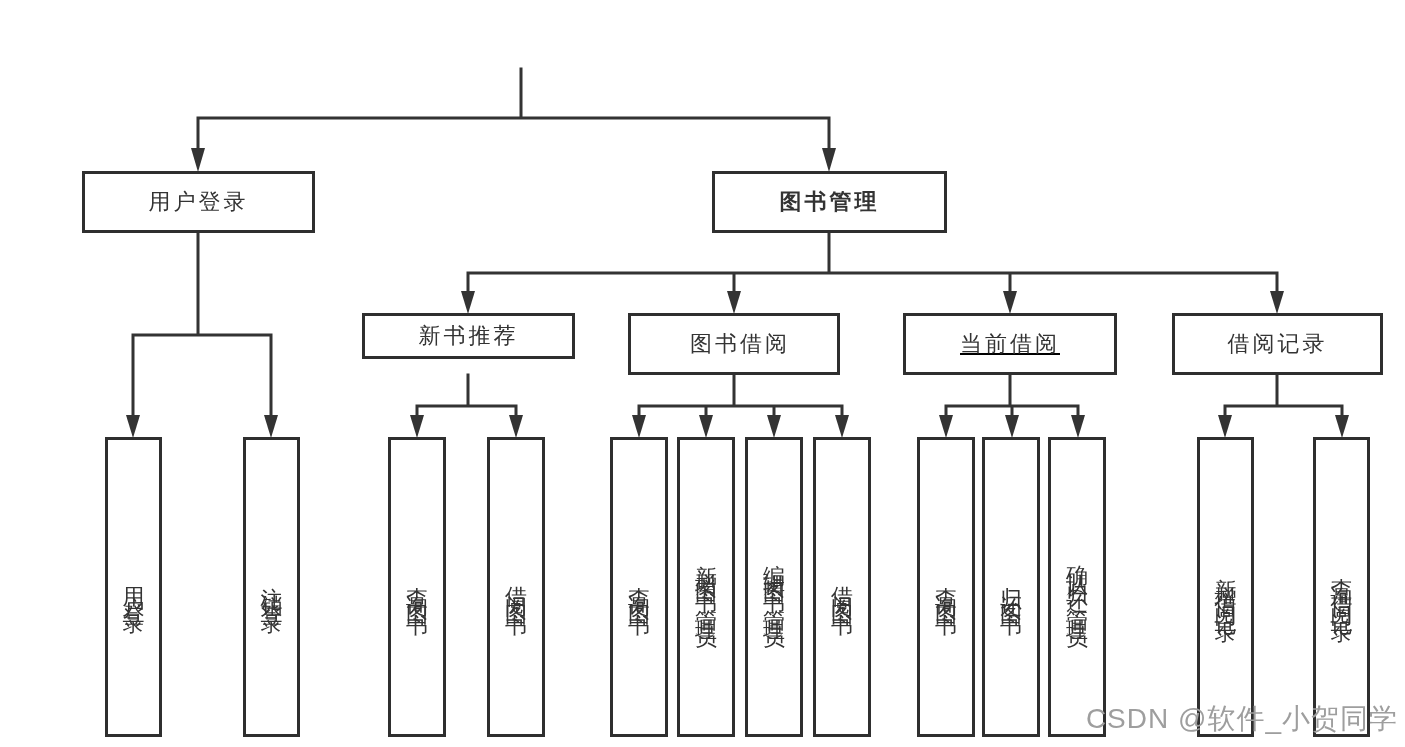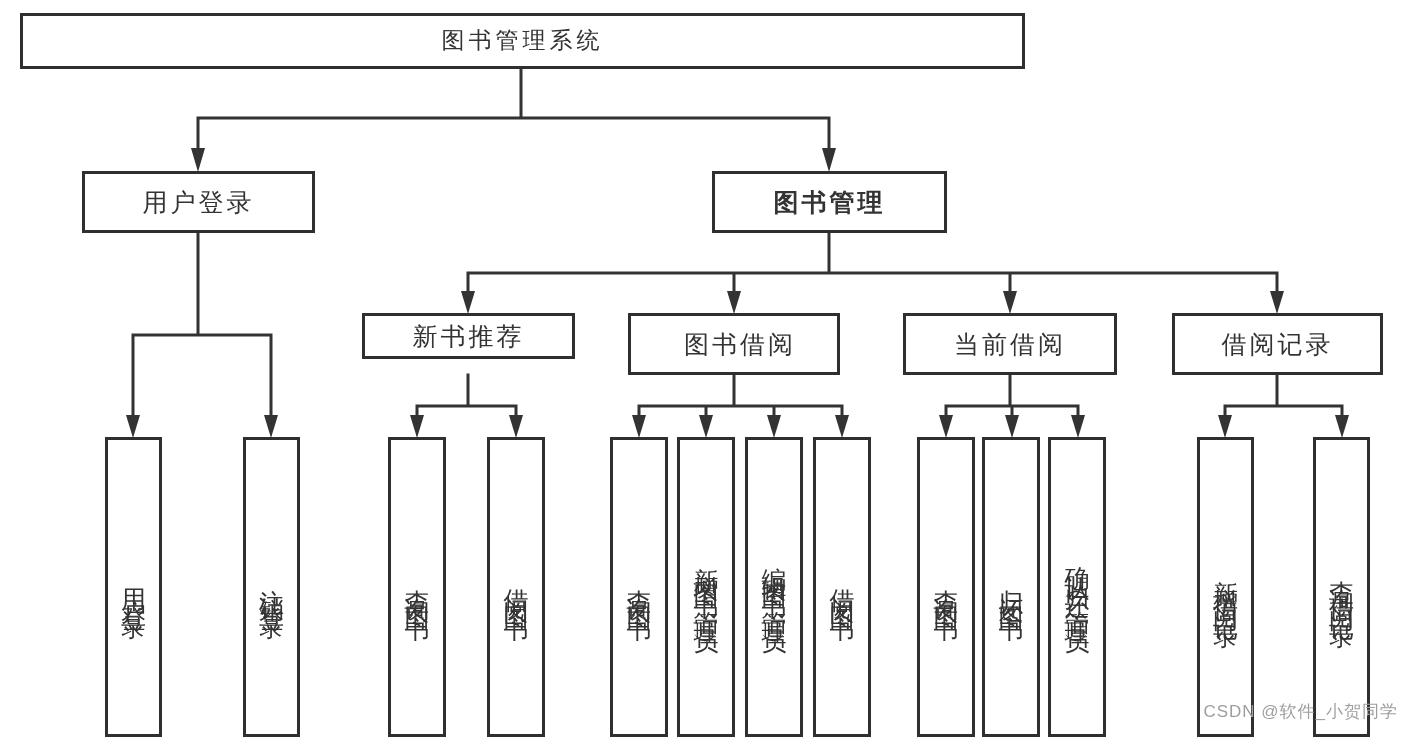--- a/index.html
+++ b/index.html
@@ -25,42 +25,42 @@
     position: absolute;
     box-sizing: border-box;
     background: #ffffff;
     border: 3px solid var(--box-border, #2f2f2f);
     display: flex;
     align-items: center;
     justify-content: center;
   }
   .node .lbl {
     color: var(--text, #333333);
-    font-size: 25px;
+    font-size: 22px;
     letter-spacing: 3px;
     white-space: nowrap;
     line-height: 1.2;
   }
   .node.root .lbl {
     font-size: 23px;
     letter-spacing: 4px;
   }
   .node.v .lbl {
     writing-mode: vertical-rl;
     text-orientation: mixed;
     letter-spacing: 9px;
     white-space: normal;
     line-height: 1;
     max-height: 292px;
   }
   .watermark {
     position: absolute;
     top: 700px;
     right: 7px;
-    font-size: 17px;
+    font-size: 28px;
     letter-spacing: 1px;
     color: var(--watermark-color, #9e9e9e);
     white-space: nowrap;
     margin-left: 26px;
   }
 </style>
 </head>
 <body>
 
 <div class="canvas">
@@ -98,38 +98,35 @@
       <polygon points="767,415 781,415 774,438"></polygon>
       <polygon points="835,415 849,415 842,438"></polygon>
       <polygon points="939,415 953,415 946,438"></polygon>
       <polygon points="1005,415 1019,415 1012,438"></polygon>
       <polygon points="1071,415 1085,415 1078,438"></polygon>
       <polygon points="1218,415 1232,415 1225,438"></polygon>
       <polygon points="1335,415 1349,415 1342,438"></polygon>
     </g>
   </svg>
 
-  <div class="node root" style="left:20px; top:13px; width:1005px; height:56px;">
-    <span class="lbl">图书管理系统</span>
-  </div>
 
   <div class="node" style="left:82px; top:171px; width:233px; height:62px;">
     <span class="lbl">用户登录</span>
   </div>
   <div class="node" style="left:712px; top:171px; width:235px; height:62px;font-weight:bold;">
     <span class="lbl">图书管理</span>
   </div>
 
   <div class="node" style="left:362px; top:313px; width:213px; height:46px;">
     <span class="lbl">新书推荐</span>
   </div>
   <div class="node" style="left:628px; top:313px; width:212px; height:62px;padding-left:12px;">
     <span class="lbl">图书借阅</span>
   </div>
-  <div class="node" style="left:903px; top:313px; width:214px; height:62px;">
+  <div class="node" style="left:903px; top:313px; width:214px; height:62px;text-decoration:underline;">
     <span class="lbl">当前借阅</span>
   </div>
   <div class="node" style="left:1172px; top:313px; width:211px; height:62px;">
     <span class="lbl">借阅记录</span>
   </div>
 
   <div class="node v" style="left:105px; top:437px; width:57px; height:300px;">
     <span class="lbl">用户登录</span>
   </div>
   <div class="node v" style="left:243px; top:437px; width:57px; height:300px;">

